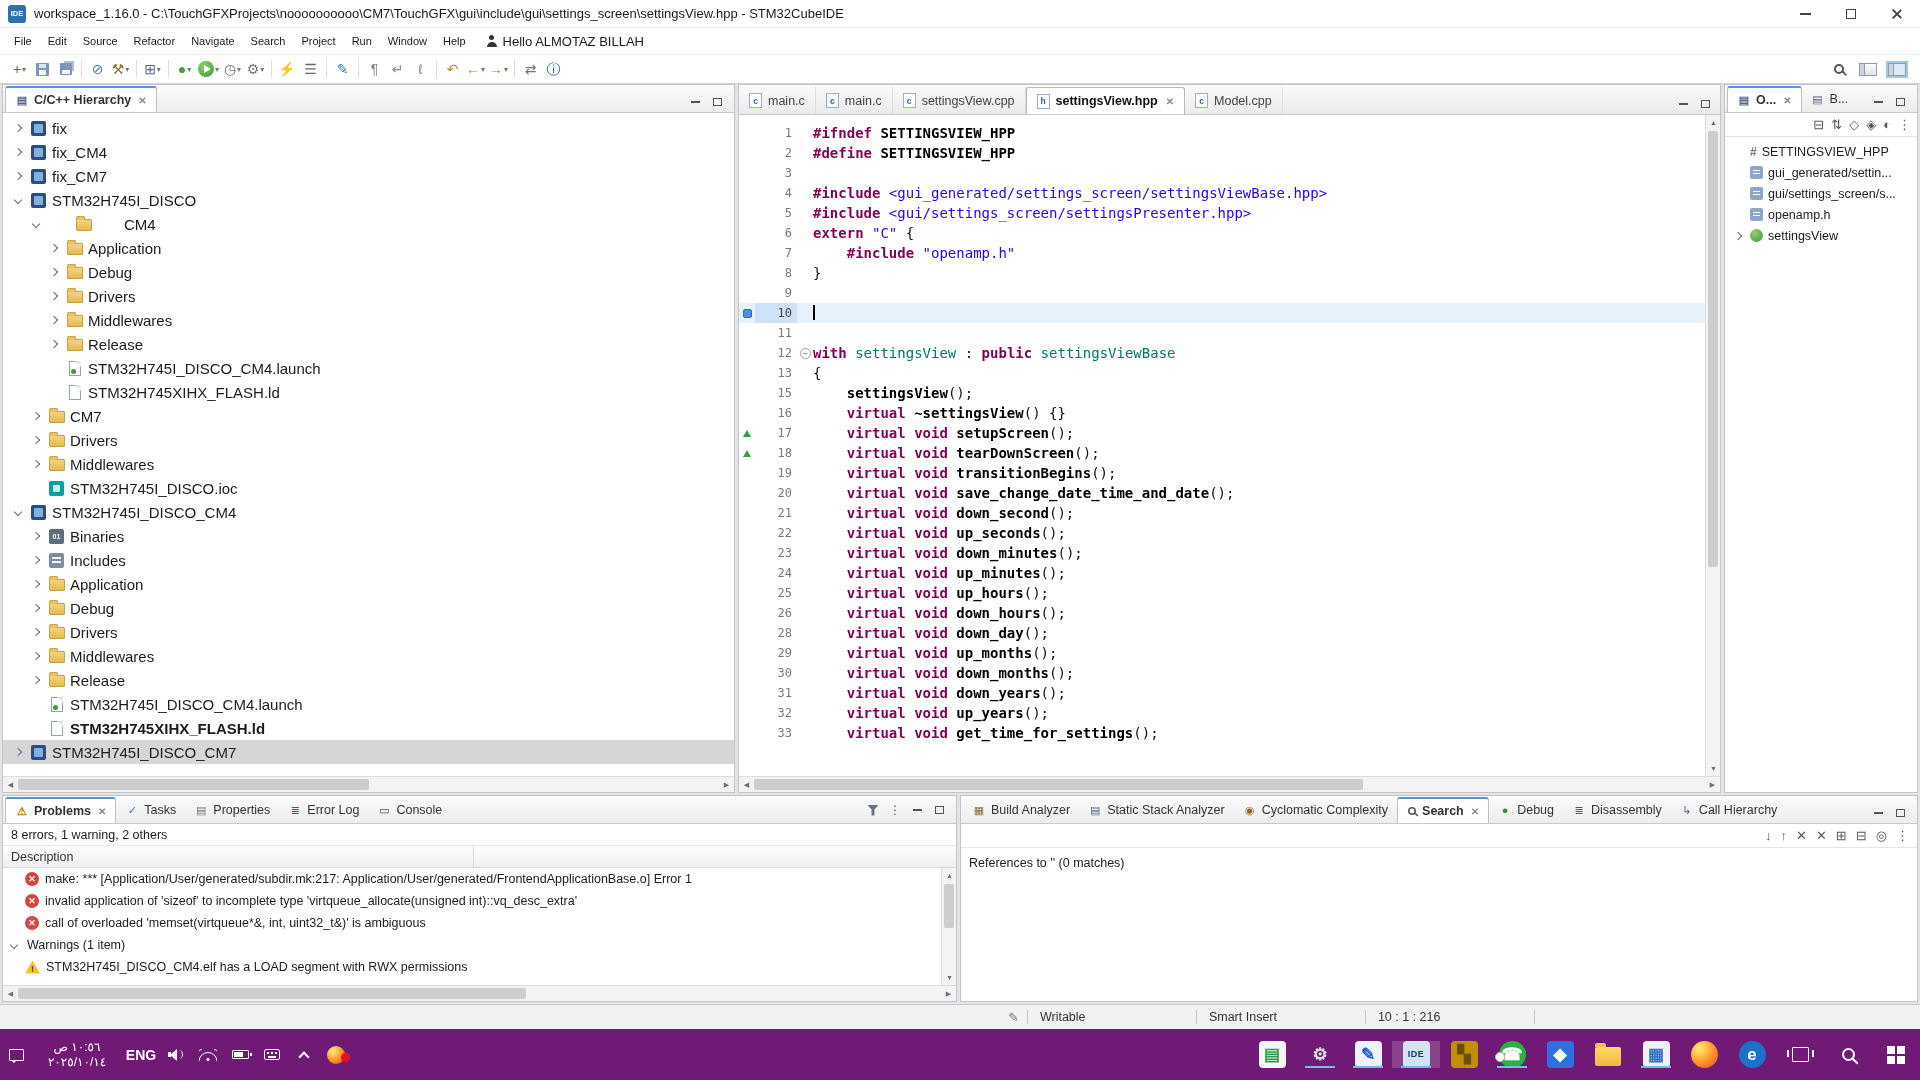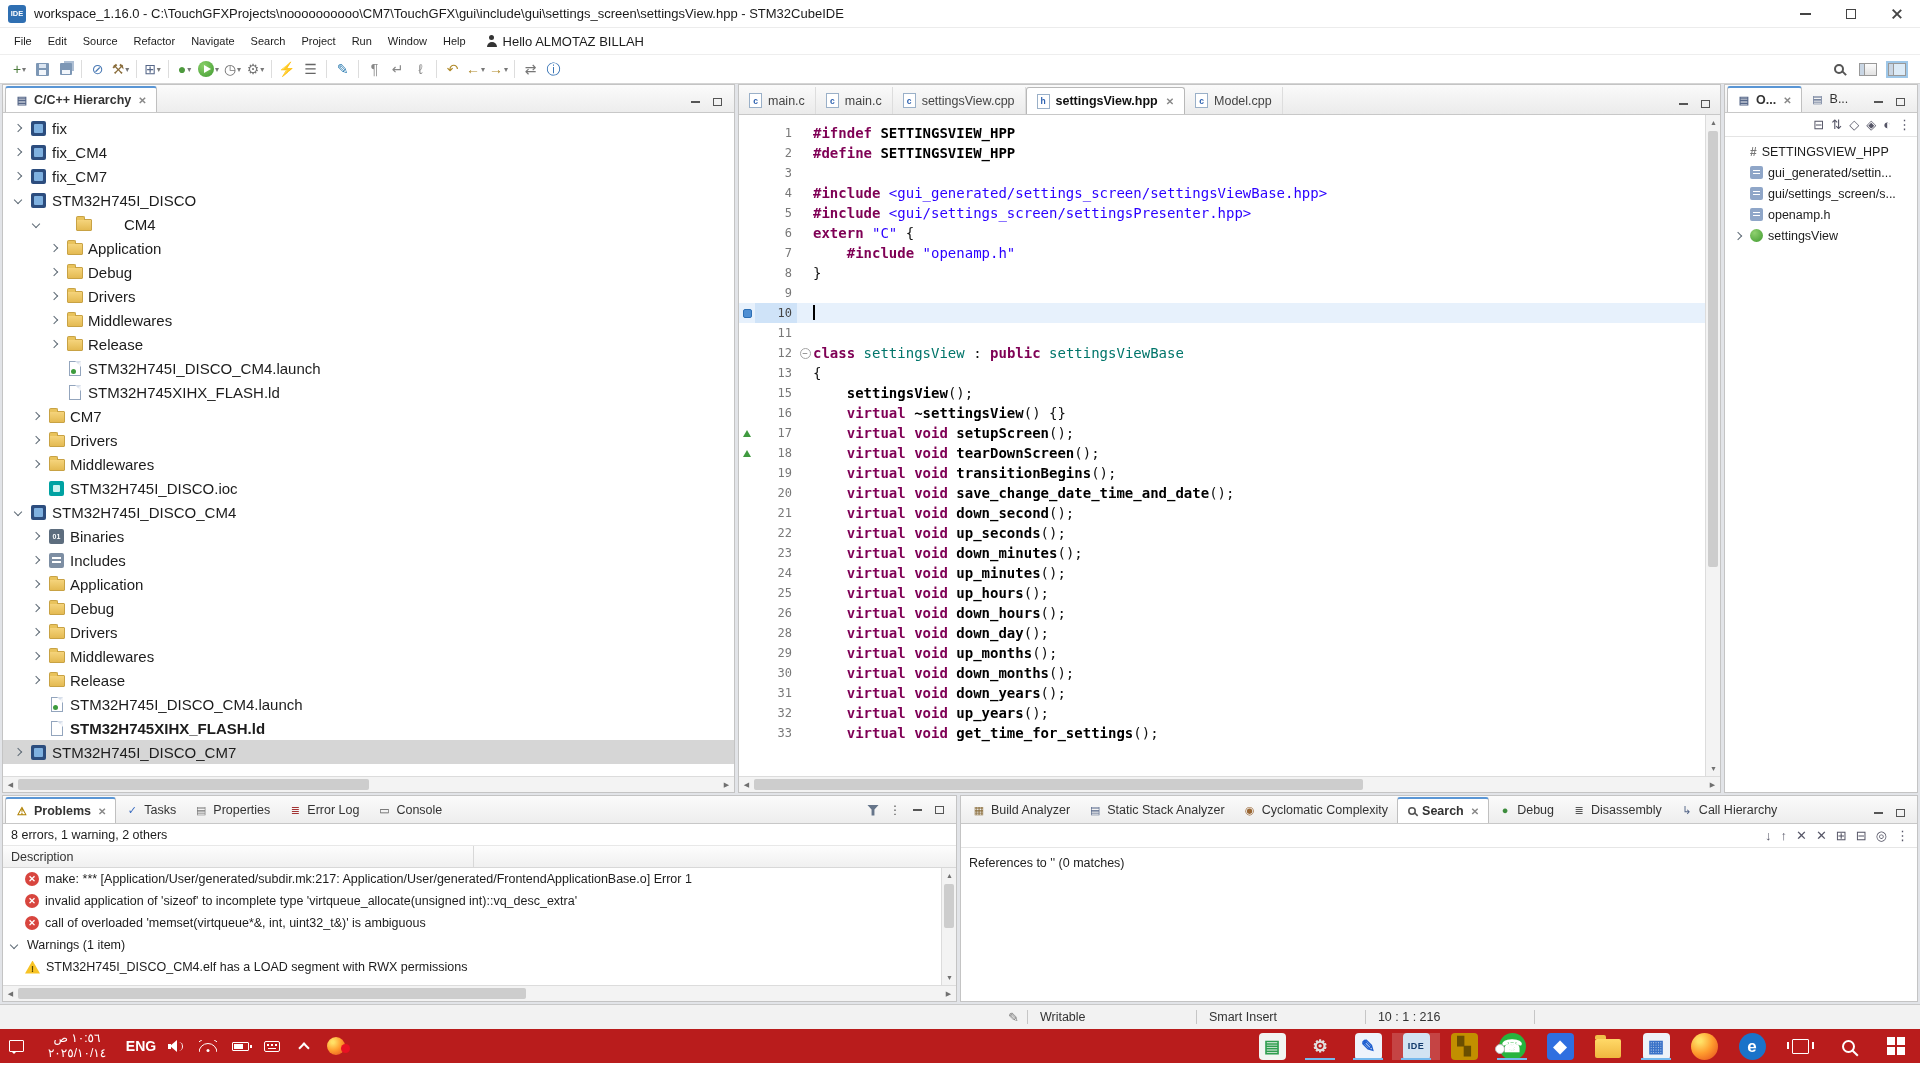--- a/index.html
+++ b/index.html
@@ -140,21 +140,21 @@
 .garrow i{width:6px;height:6px;border-right:1.5px solid #5f6b76;border-bottom:1.5px solid #5f6b76;transform:rotate(45deg)}
 #search-toolbar{height:24px;display:flex;align-items:center;justify-content:flex-end;gap:9px;padding:0 8px;border-bottom:1px solid #e6e6e6;color:#556;font-size:13px;flex:none}
 #search-msg{padding:8px 0 0 8px;font-size:12.5px;color:#222}
 
 #statusbar{height:25px;background:#f2f2f2;border-top:1px solid #c9c9c9;display:flex;align-items:center;font-size:12.5px;color:#333}
 .sb-space{width:1000px;flex:none}
 .sb-ico{color:#777;font-size:13px;margin:0 8px}
 .sb-sep{width:1px;height:14px;background:#c6c6c6}
 .sb-item{width:168px;padding-left:12px}
 
-#taskbar{height:34px;background:#b91c1c;display:flex;align-items:stretch;color:#fff}
+#taskbar{height:51px;background:#701a75;display:flex;align-items:stretch;color:#fff}
 .ti{width:32px;display:flex;align-items:center;justify-content:center;position:relative;flex:none}
 .tb-clock{width:90px;display:flex;flex-direction:column;align-items:center;justify-content:center;font-size:12px;line-height:15px;flex:none}
 .tb-lang{width:38px;display:flex;align-items:center;justify-content:center;font-size:14px;font-weight:bold;flex:none}
 .ti-ac{width:15px;height:12px;border:1.5px solid #fff;border-radius:1px;position:relative}
 .ti-ac::after{content:"";position:absolute;bottom:-6px;left:1px;border:3px solid transparent;border-top-color:#fff}
 .ti-vol{position:relative;width:16px;height:13px}
 .ti-vol::before{content:"";position:absolute;left:0;top:4px;width:3px;height:5px;background:#fff}
 .ti-vol::after{content:"";position:absolute;left:2px;top:0.5px;border-top:6px solid transparent;border-bottom:6px solid transparent;border-right:7px solid #fff}
 .ti-vol i{position:absolute;right:1px;top:2px;width:6px;height:9px;border-right:1.5px solid #fff;border-radius:0 7px 7px 0}
 .ti-wifi{position:relative;width:18px;height:12px;overflow:hidden}
@@ -690,21 +690,21 @@
               <span class="num">11</span>
               <span class="fold"></span>
               <span class="txt"></span>
             </div>
             <div class="cl">
               <span class="ann"></span>
               <span class="num">12</span>
               <span class="fold">
                 <span class="fc">−</span>
               </span>
-              <span class="txt"><span class="tk-kw">class </span><span class="tk-typ">settingsView</span><span class="tk-pl"> : </span><span class="tk-kw">public </span><span class="tk-typ">settingsViewBase</span></span>
+              <span class="txt"><span class="tk-kw">with </span><span class="tk-typ">settingsView</span><span class="tk-pl"> : </span><span class="tk-kw">public </span><span class="tk-typ">settingsViewBase</span></span>
             </div>
             <div class="cl">
               <span class="ann"></span>
               <span class="num">13</span>
               <span class="fold"></span>
               <span class="txt"><span class="tk-pl">{</span></span>
             </div>
             <div class="cl">
               <span class="ann"></span>
               <span class="num">15</span>

